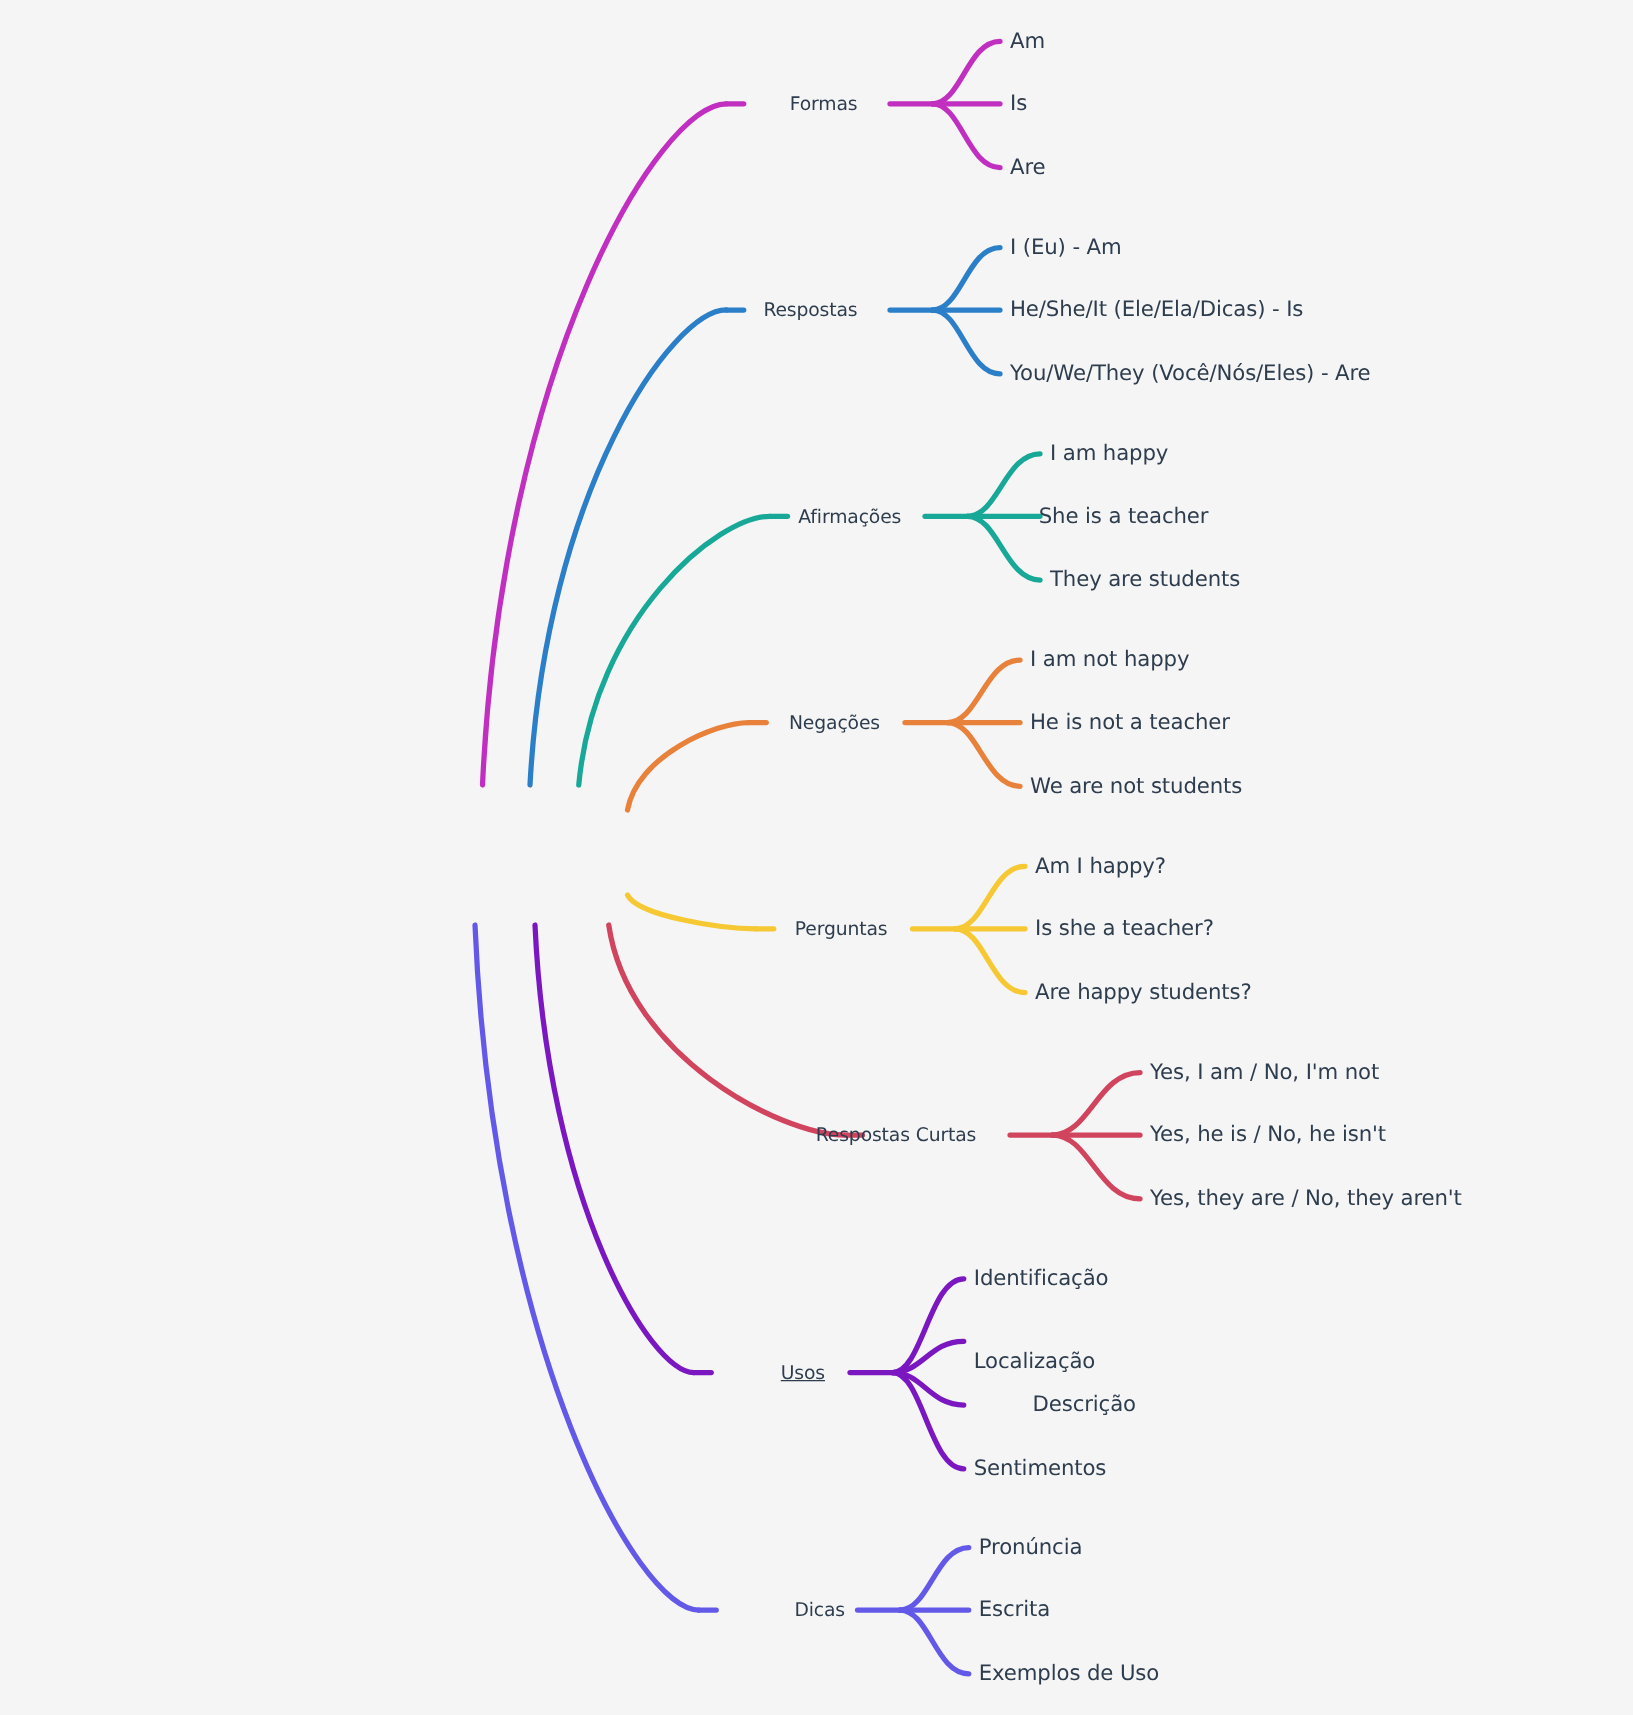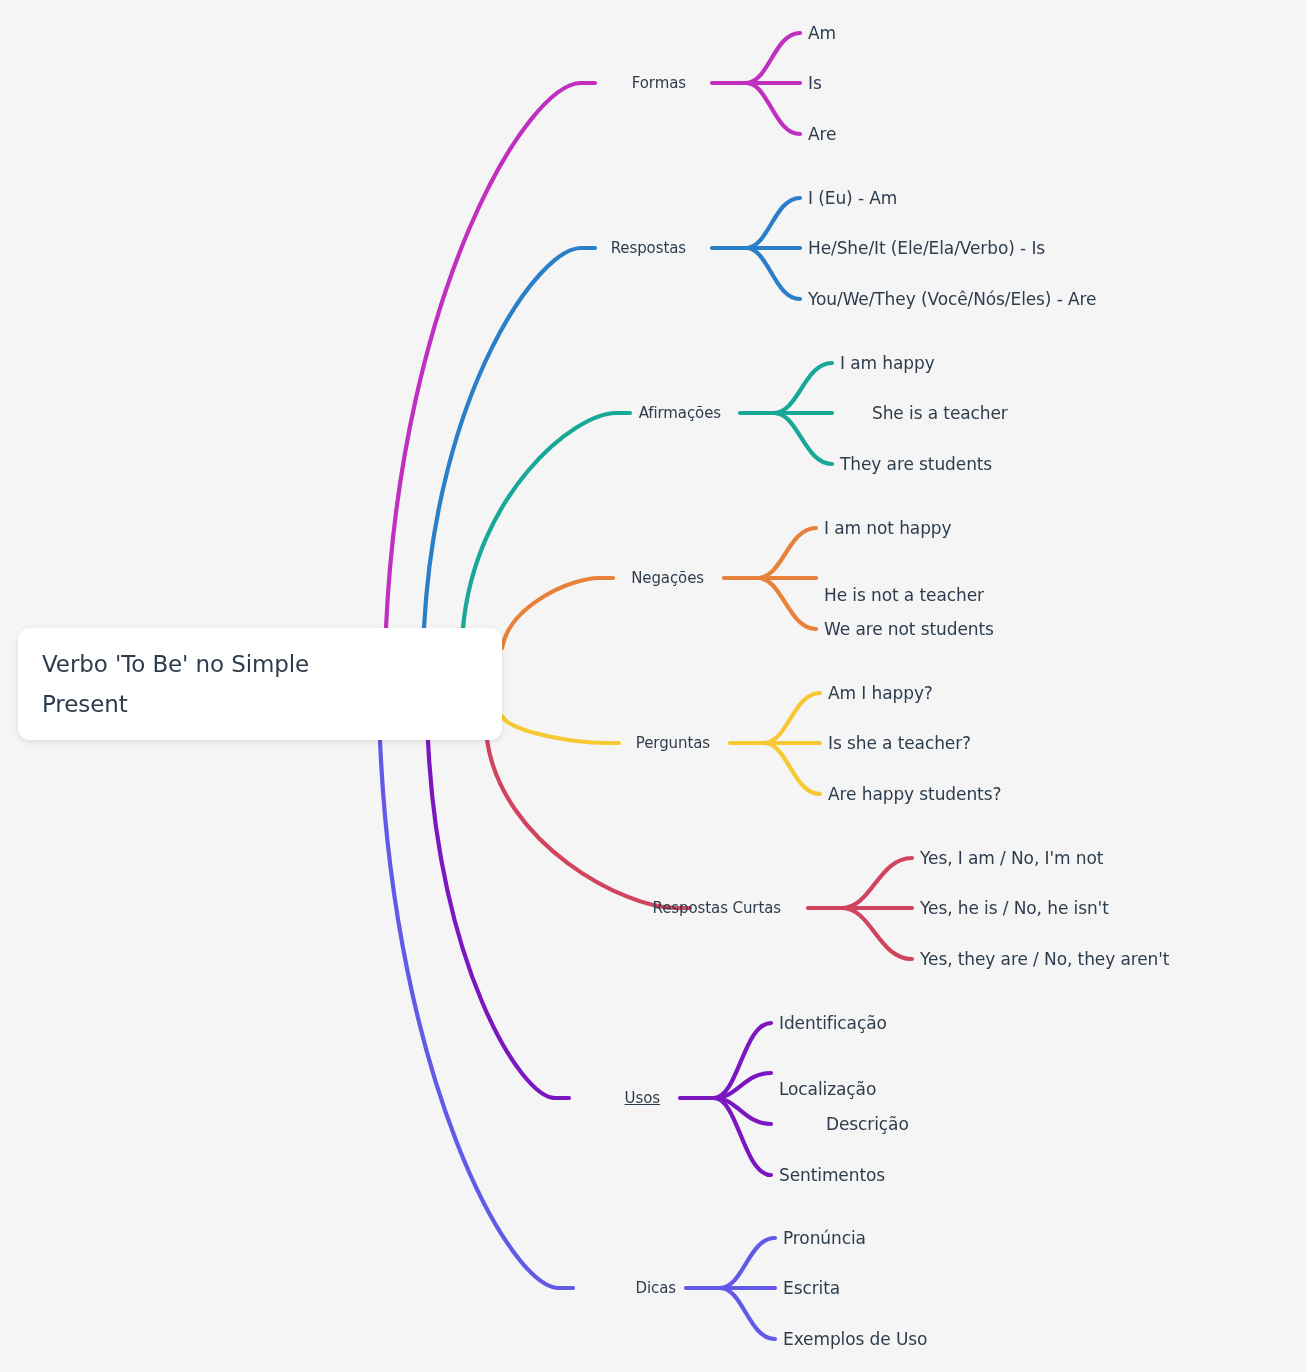--- a/index.html
+++ b/index.html
@@ -119,40 +119,37 @@
       <path d="M 714 1098 C 737.94 1098, 743.64 1124, 771 1124" fill="none" stroke="#7b17c0" stroke-width="4.2" stroke-linecap="round"></path>
       <path d="M 714 1098 C 737.94 1098, 743.64 1175, 771 1175" fill="none" stroke="#7b17c0" stroke-width="4.2" stroke-linecap="round"></path>
       <path d="M 380 740 C 394.32 1079.76, 509.775 1288, 559 1288" fill="none" stroke="#6359e8" stroke-width="4.2" stroke-linecap="round"></path>
       <path d="M 559 1288 L 573 1288" fill="none" stroke="#6359e8" stroke-width="4.2" stroke-linecap="round"></path>
       <path d="M 686 1288 L 720 1288" fill="none" stroke="#6359e8" stroke-width="4.2" stroke-linecap="round"></path>
       <path d="M 720 1288 C 743.1 1288, 748.6 1238, 775 1238" fill="none" stroke="#6359e8" stroke-width="4.2" stroke-linecap="round"></path>
       <path d="M 720 1288 C 743.1 1288, 748.6 1288, 775 1288" fill="none" stroke="#6359e8" stroke-width="4.2" stroke-linecap="round"></path>
       <path d="M 720 1288 C 743.1 1288, 748.6 1339, 775 1339" fill="none" stroke="#6359e8" stroke-width="4.2" stroke-linecap="round"></path>
     </svg>
 
-  <div class="root-node">
-    <div class="root-label">Verbo 'To Be' no Simple Present</div>
-  </div>
 
   <div id="labels-layer">
       <div class="node-label branch-label right-anchored" style="left: 686px; top: 83px;">Formas</div>
       <div class="node-label leaf-label" style="left: 808px; top: 33px;">Am</div>
       <div class="node-label leaf-label" style="left: 808px; top: 83px;">Is</div>
       <div class="node-label leaf-label" style="left: 808px; top: 134px;">Are</div>
       <div class="node-label branch-label right-anchored" style="left: 686px; top: 248px;">Respostas</div>
       <div class="node-label leaf-label" style="left: 808px; top: 198px;">I (Eu) - Am</div>
-      <div class="node-label leaf-label" style="left: 808px; top: 248px;">He/She/It (Ele/Ela/Verbo) - Is</div>
+      <div class="node-label leaf-label" style="left: 808px; top: 248px;">He/She/It (Ele/Ela/Dicas) - Is</div>
       <div class="node-label leaf-label" style="left: 808px; top: 299px;">You/We/They (Você/Nós/Eles) - Are</div>
       <div class="node-label branch-label right-anchored" style="left: 721px; top: 413px;">Afirmações</div>
       <div class="node-label leaf-label" style="left: 840px; top: 363px;">I am happy</div>
-      <div class="node-label leaf-label" style="left: 872px; top: 413px;">She is a teacher</div>
+      <div class="node-label leaf-label" style="left: 831px; top: 413px;">She is a teacher</div>
       <div class="node-label leaf-label" style="left: 840px; top: 464px;">They are students</div>
       <div class="node-label branch-label right-anchored" style="left: 704px; top: 578px;">Negações</div>
       <div class="node-label leaf-label" style="left: 824px; top: 528px;">I am not happy</div>
-      <div class="node-label leaf-label" style="left: 824px; top: 578px; margin-top: 17px;">He is not a teacher</div>
+      <div class="node-label leaf-label" style="left: 824px; top: 578px;">He is not a teacher</div>
       <div class="node-label leaf-label" style="left: 824px; top: 629px;">We are not students</div>
       <div class="node-label branch-label right-anchored" style="left: 710px; top: 743px;">Perguntas</div>
       <div class="node-label leaf-label" style="left: 828px; top: 693px;">Am I happy?</div>
       <div class="node-label leaf-label" style="left: 828px; top: 743px;">Is she a teacher?</div>
       <div class="node-label leaf-label" style="left: 828px; top: 794px;">Are happy students?</div>
       <div class="node-label branch-label right-anchored" style="left: 781px; top: 908px;">Respostas Curtas</div>
       <div class="node-label leaf-label" style="left: 920px; top: 858px;">Yes, I am / No, I'm not</div>
       <div class="node-label leaf-label" style="left: 920px; top: 908px;">Yes, he is / No, he isn't</div>
       <div class="node-label leaf-label" style="left: 920px; top: 959px;">Yes, they are / No, they aren't</div>
       <div class="node-label branch-label right-anchored" style="left: 660px; top: 1098px; text-decoration: underline;">Usos</div>

